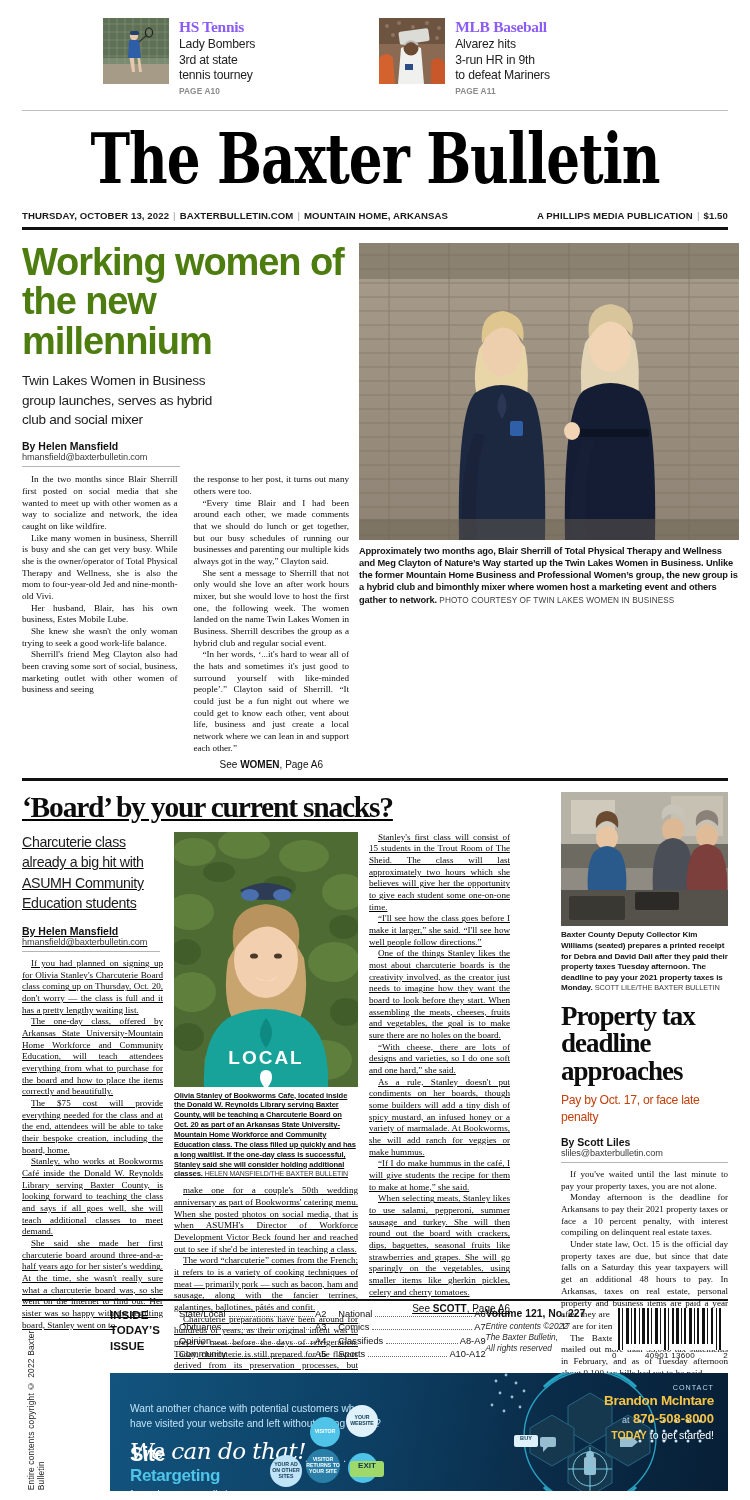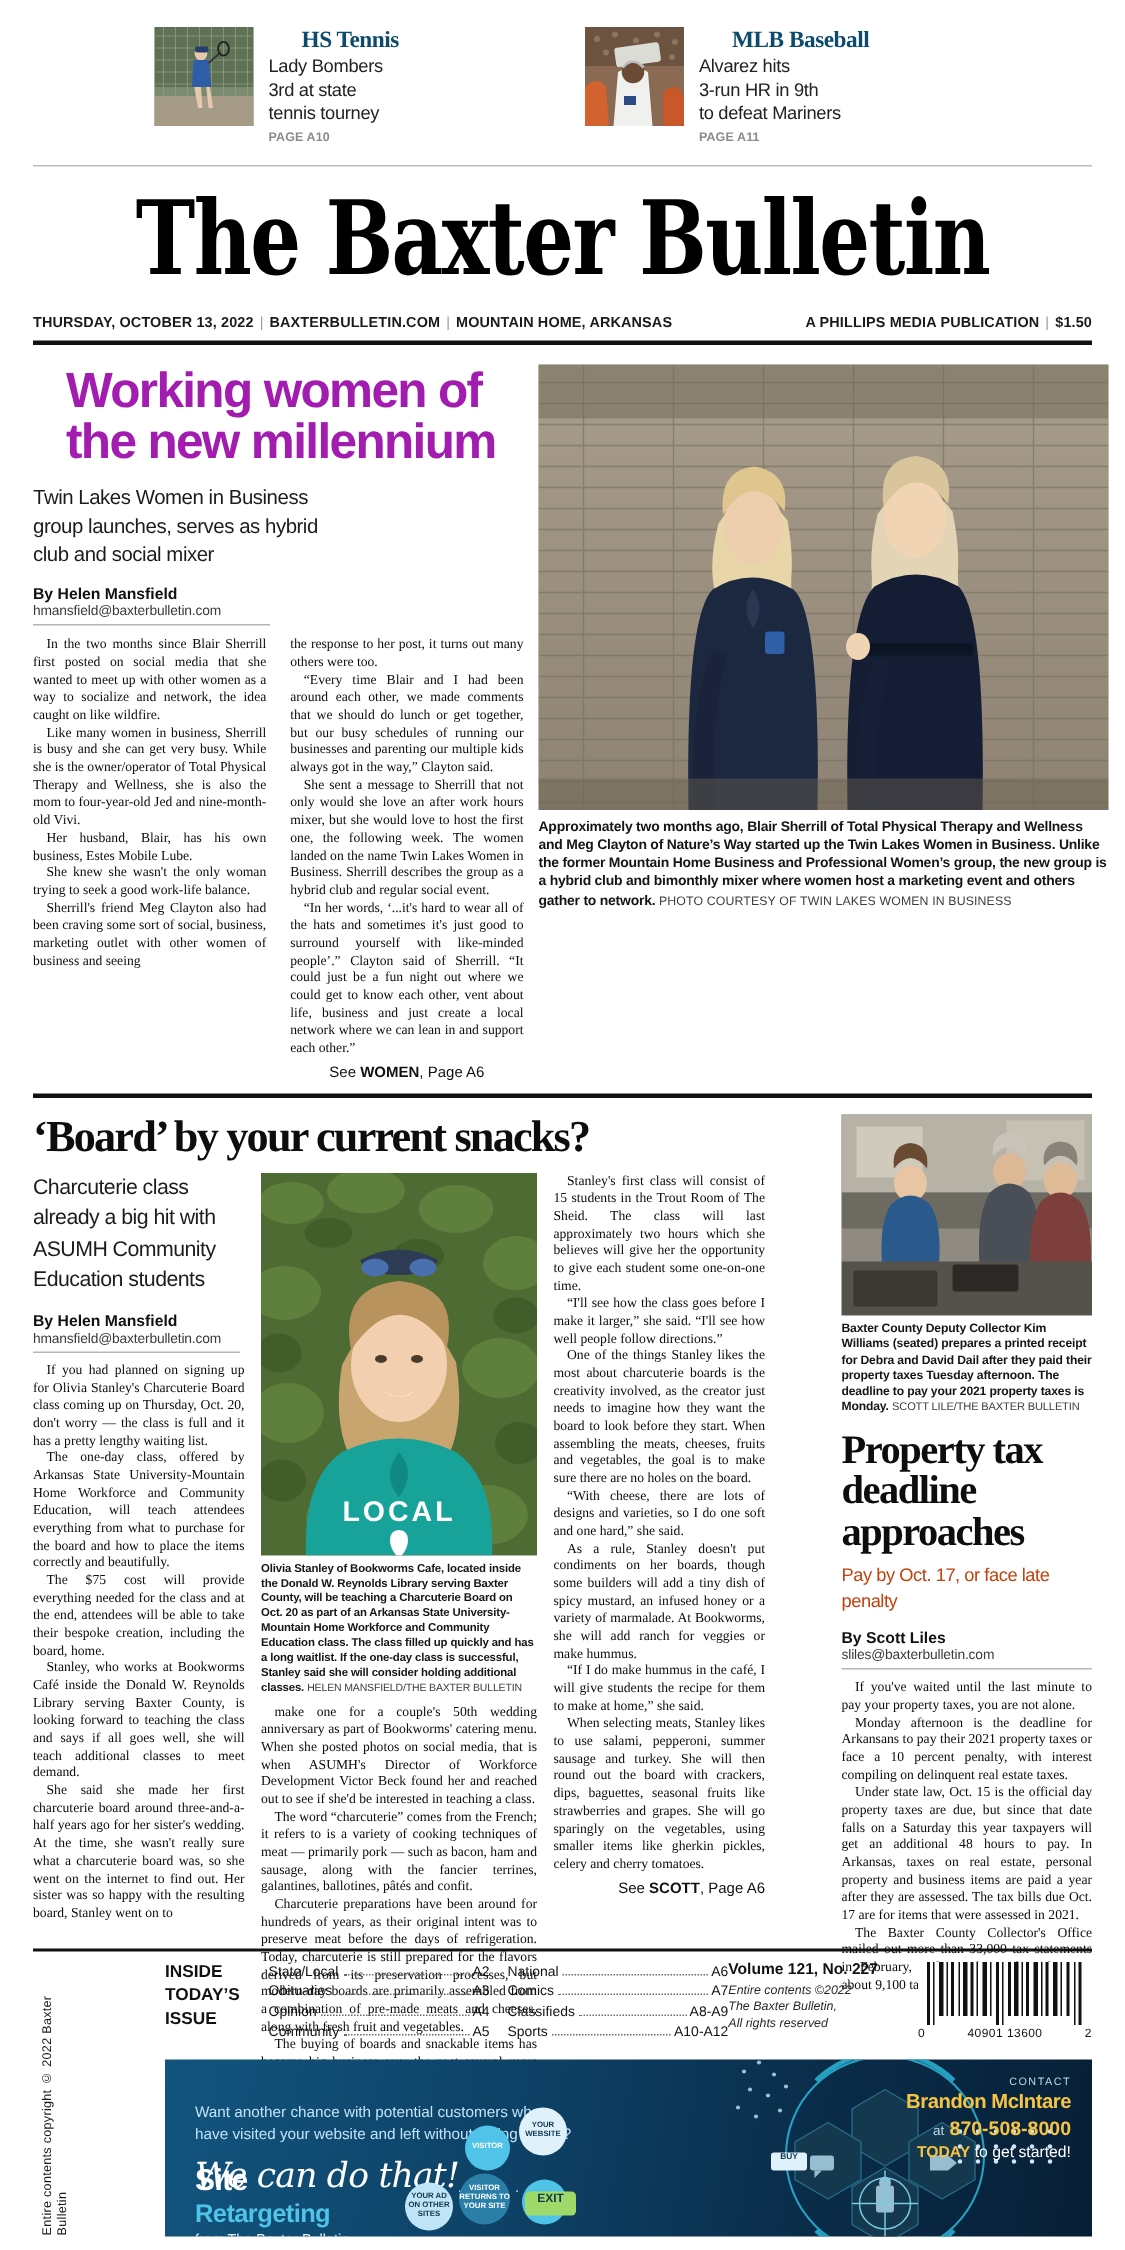--- a/index.html
+++ b/index.html
@@ -13,21 +13,21 @@
 
   
   .teasers { display:flex; padding: 18px 0 10px 0; }
   .teaser { display:flex; gap:10px; }
   .teaser.t1 { margin-left:103px; }
   .teaser.t2 { margin-left:124px; }
   .teaser-photo { width:66px; height:66px; flex:none; position:relative; overflow:hidden;
                   background:#6d7d63; }
   .teaser-txt { padding-top:1px; }
   .teaser-kicker { font-family:"Liberation Serif", serif; font-weight:bold; font-size:15.5px;
-                   letter-spacing:-0.3px; color:#0c4a6e; line-height:1.05; margin-bottom:2px;margin-left:22px;}
+                   letter-spacing:-0.3px; color:#8b5cf6; line-height:1.05; margin-bottom:2px;}
   .teaser-line { font-size:12.2px; color:#222; line-height:1.28; letter-spacing:-0.2px;}
   .teaser-page { font-size:8.3px; font-weight:bold; color:#8b8b8b; letter-spacing:0.1px; margin-top:2px;}
 
   .rule-thin { height:1px; background:#bdbdbd; margin:4px 22px 0 22px; }
 
   
   .masthead { text-align:center; padding: 8px 0 0 0; }
   .masthead .nameplate {
     font-family:"DejaVu Serif", serif;
     font-weight:bold; font-size:58px; letter-spacing:-1px; color:#000;
@@ -44,21 +44,21 @@
   .rule-heavy { height:3px; background:#111; margin:2px 22px 0 22px; }
 
   
   .content { padding: 0 22px; }
 
   
   .s1 { display:flex; gap:10px; padding-top:13px; }
   .s1-left { width:327px; }
   .s1-right { width:380px; }
   .hl-main { font-family:"Liberation Sans", sans-serif; font-weight:bold;
-             font-size:33px; line-height:1.04; letter-spacing:-1.1px; color:#a21caf;margin-left:22px; }
+             font-size:38px; line-height:1.04; letter-spacing:-1.1px; color:#4d7c0f; }
   .subhead1 { font-size:13.6px; line-height:1.42; color:#1c1c1c; letter-spacing:-0.3px;
               margin-top:10px; width:205px; }
   .byline { margin-top:11px; }
   .byline-name { font-size:10.5px; font-weight:bold; color:#111; }
   .byline-mail { font-size:9.2px; color:#3a3a3a; letter-spacing:-0.1px; }
   .byline-rule { height:1px; background:#b5b5b5; width:158px; margin-top:4px; }
 
   .cols2 { display:flex; gap:16px; margin-top:7px; }
   .col { width:158px; }
   p.bd { font-family:"Liberation Serif", serif; font-size:9.1px; line-height:1.285;
@@ -74,21 +74,21 @@
   .cap b { font-weight:bold; }
   .credit { font-size:8.2px; color:#3d3d3d; letter-spacing:0.1px; }
 
   .s1photo { width:380px; height:297px; }
 
   
   .div-heavy { height:3px; background:#111; margin:8px 22px 0 22px; }
 
   
   .s2wrap { display:flex; gap:11px; padding-top:11px; }
-  .s2main { width:528px; }
+  .s2main { width:528px;text-decoration:underline; }
   .s2side { width:167px; }
   .hl2 { font-family:"Liberation Serif", serif; font-weight:bold; font-size:29.5px;
          letter-spacing:-1.2px; line-height:1.02; color:#0d0d0d; }
   .s2body { display:flex; gap:11px; margin-top:9px; }
   .s2c1 { width:141px; }
   .s2c2 { width:184px; }
   .s2c3 { width:141px; }
   .subhead2 { font-size:14.2px; line-height:1.45; color:#1c1c1c; letter-spacing:-0.35px; }
   .s2photo { width:184px; height:255px; }
   .cap-sm { font-size:7.6px; line-height:1.3; color:#151515; letter-spacing:-0.1px; margin-top:4px; }

